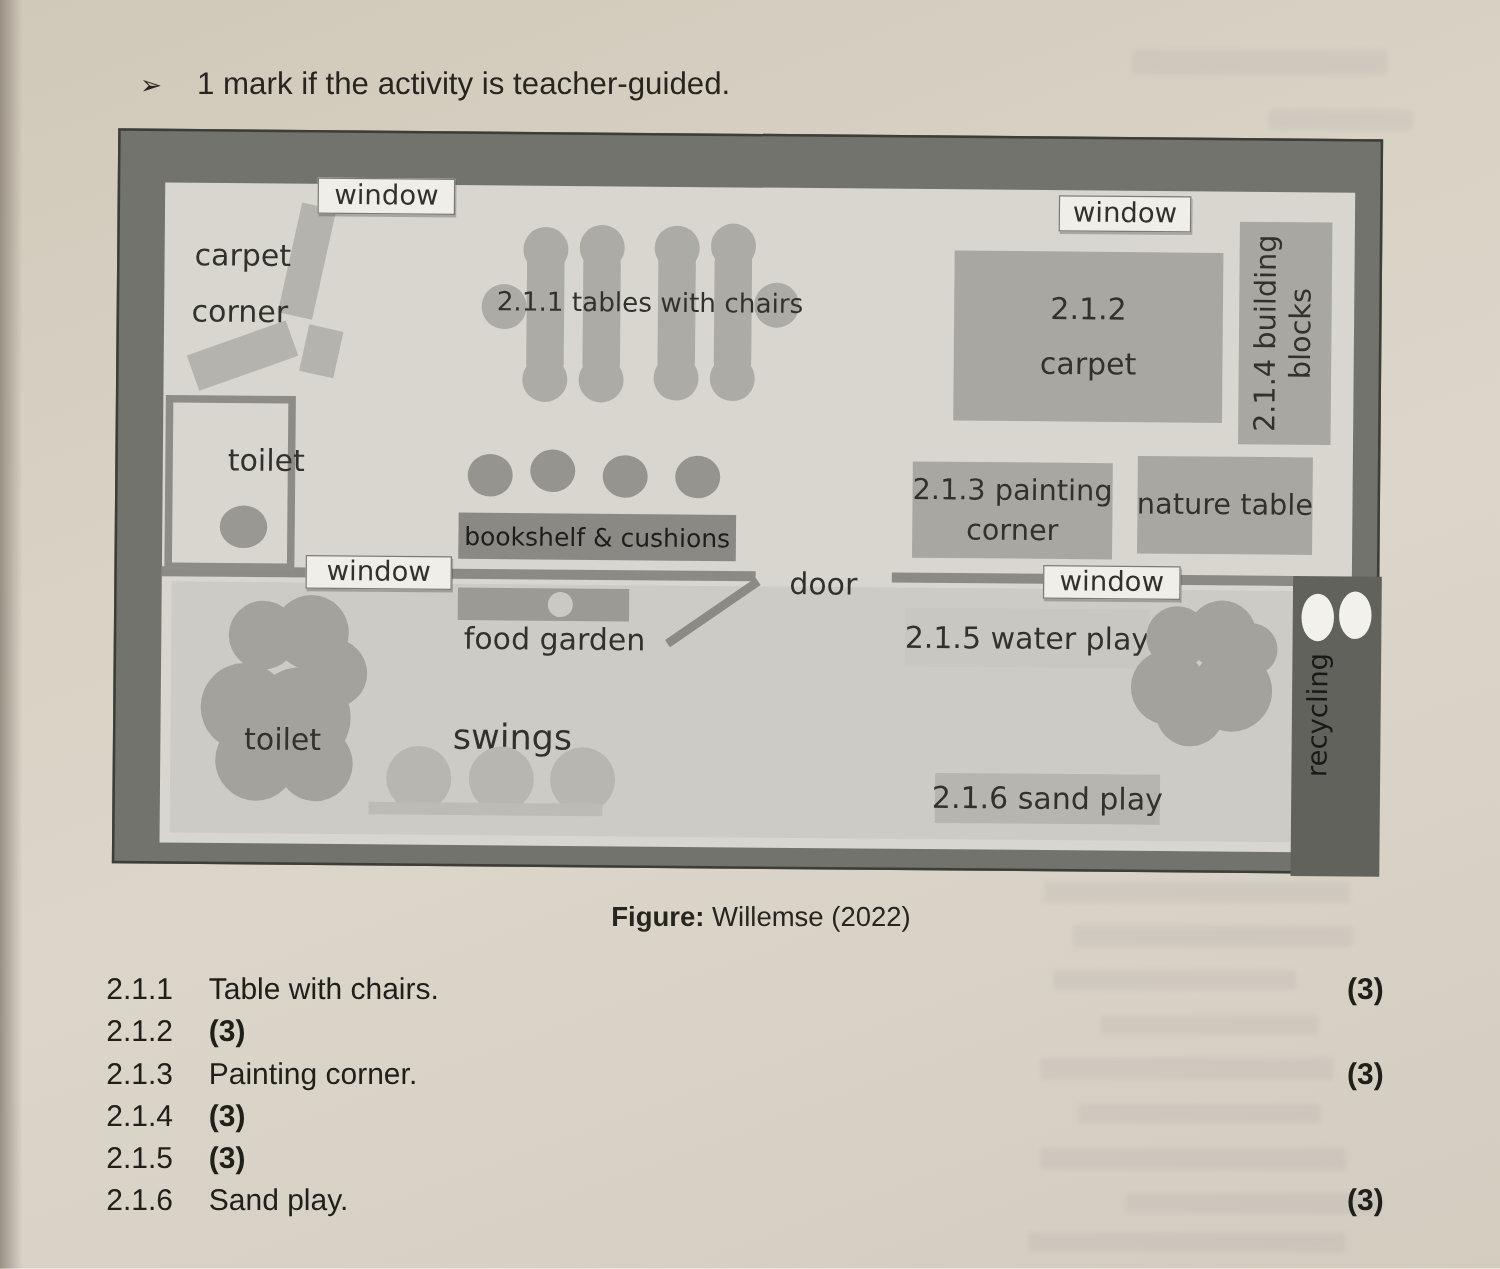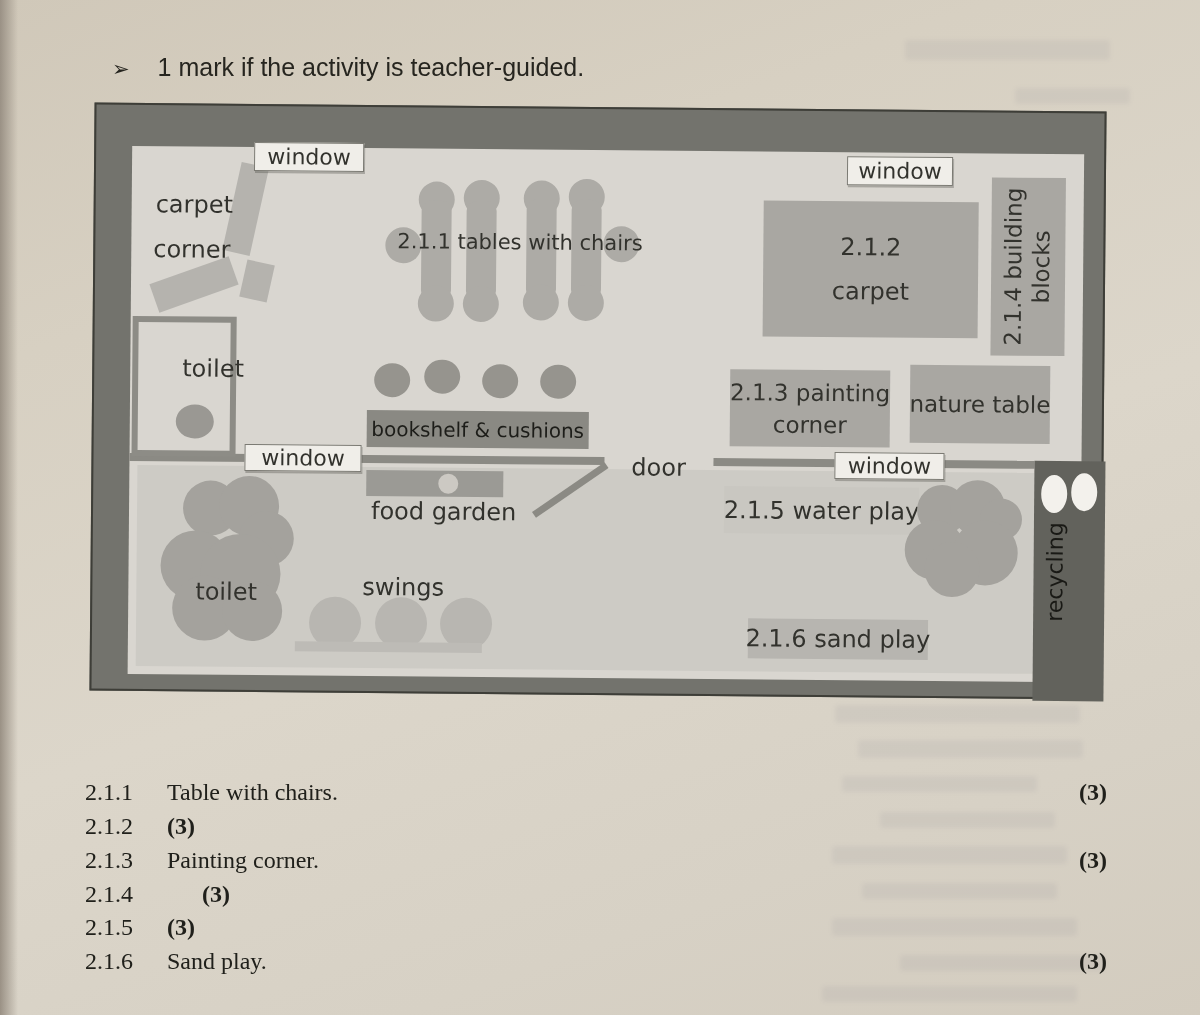--- a/index.html
+++ b/index.html
@@ -29,21 +29,21 @@
   .circ { border-radius:50%; }
   .chair { width:36px; height:36px; border-radius:50%; background:#adaba6; position:absolute; }
   .tbar  { width:30px; height:100px; border-radius:10px; background:#adaba6; position:absolute; top:25px; }
   .cushion { width:36px; height:34px; border-radius:50%; background:#96948e; }
   .treeblob div { position:absolute; border-radius:50%; background:#a4a29d; }
   .smudge { background:#82808c; opacity:.10; filter:blur(2px); border-radius:3px; }
   .rot90 { transform:rotate(-90deg); text-align:center; }
 
   
   .qrow { left:85px; width:1022px; height:28px; display:flex; align-items:flex-end;
-          font-size:24px; color:#20201b;font-family:Liberation Serif, serif; }
+          font-size:24px; color:#20201b; }
   .qnum { width:82px; }
   .qtext { flex:1; }
   .qmarks { font-weight:bold; }
 </style>
 </head>
 <body>
 
 <div class="page">
 
   <div class="abs smudge" style="left:905px;top:40px;width:205px;height:20px;"></div>
@@ -144,21 +144,21 @@
       <div style="left:22px;top:5px;width:55px;height:55px;"></div>
       <div style="left:58px;top:0;width:60px;height:60px;"></div>
       <div style="left:78px;top:35px;width:55px;height:55px;"></div>
       <div style="left:0;top:55px;width:70px;height:70px;"></div>
       <div style="left:40px;top:58px;width:80px;height:80px;"></div>
       <div style="left:12px;top:100px;width:65px;height:65px;"></div>
       <div style="left:62px;top:105px;width:60px;height:60px;"></div>
     </div>
     <div class="abs plabel" style="left:103px;top:472px;font-size:24px;z-index:3;">toilet</div>
 
-    <div class="abs plabel" style="left:270px;top:466px;font-size:24px;">swings</div>
+    <div class="abs plabel" style="left:270px;top:466px;font-size:28px;">swings</div>
     <div class="abs circ" style="left:217px;top:490px;width:52px;height:52px;background:#b8b6b1;"></div>
     <div class="abs circ" style="left:283px;top:490px;width:52px;height:52px;background:#b8b6b1;"></div>
     <div class="abs circ" style="left:348px;top:490px;width:52px;height:52px;background:#b8b6b1;"></div>
     <div class="abs" style="left:203px;top:535px;width:187px;height:10px;background:#bdbbb6;"></div>
 
     <div class="abs" style="left:631px;top:376px;width:195px;height:47px;background:#c9c7c1;display:flex;align-items:center;justify-content:center;">
       <div class="plabel" style="font-size:24px;">2.1.5 water play</div>
     </div>
 
     <div class="abs treeblob" style="left:812px;top:368px;width:120px;height:120px;">
@@ -173,36 +173,40 @@
     <div class="abs" style="left:656px;top:508px;width:180px;height:40px;background:#b7b5b0;display:flex;align-items:center;justify-content:center;">
       <div class="plabel" style="font-size:24px;">2.1.6 sand play</div>
     </div>
 
     <div class="abs" style="left:941px;top:348px;width:71px;height:240px;background:#62625c;"></div>
     <div class="abs circ" style="left:948px;top:362px;width:26px;height:38px;background:#f3f1ec;"></div>
     <div class="abs circ" style="left:978px;top:360px;width:26px;height:38px;background:#f3f1ec;"></div>
     <div class="abs plabel rot90" style="left:903px;top:446px;width:120px;height:26px;font-size:22px;color:#191915;">recycling</div>
   </div>
 
+  <div class="abs doc" style="left:489px;top:721px;font-size:22px;">
+    <span style="font-weight:bold;">Figure:</span>
+    <span>Willemse (2022)</span>
+  </div>
 
   <div class="abs qrow" style="top:778px;">
     <span class="qnum">2.1.1</span>
     <span class="qtext">Table with chairs.</span>
     <span class="qmarks">(3)</span>
   </div>
   <div class="abs qrow" style="top:812px;">
     <span class="qnum">2.1.2</span>
     <span class="qmarks">(3)</span>
   </div>
   <div class="abs qrow" style="top:846px;">
     <span class="qnum">2.1.3</span>
     <span class="qtext">Painting corner.</span>
     <span class="qmarks">(3)</span>
   </div>
-  <div class="abs qrow" style="top:880px;gap:35px;">
+  <div class="abs qrow" style="top:880px;">
     <span class="qnum">2.1.4</span>
     <span class="qmarks">(3)</span>
   </div>
   <div class="abs qrow" style="top:913px;">
     <span class="qnum">2.1.5</span>
     <span class="qmarks">(3)</span>
   </div>
   <div class="abs qrow" style="top:947px;">
     <span class="qnum">2.1.6</span>
     <span class="qtext">Sand play.</span>

